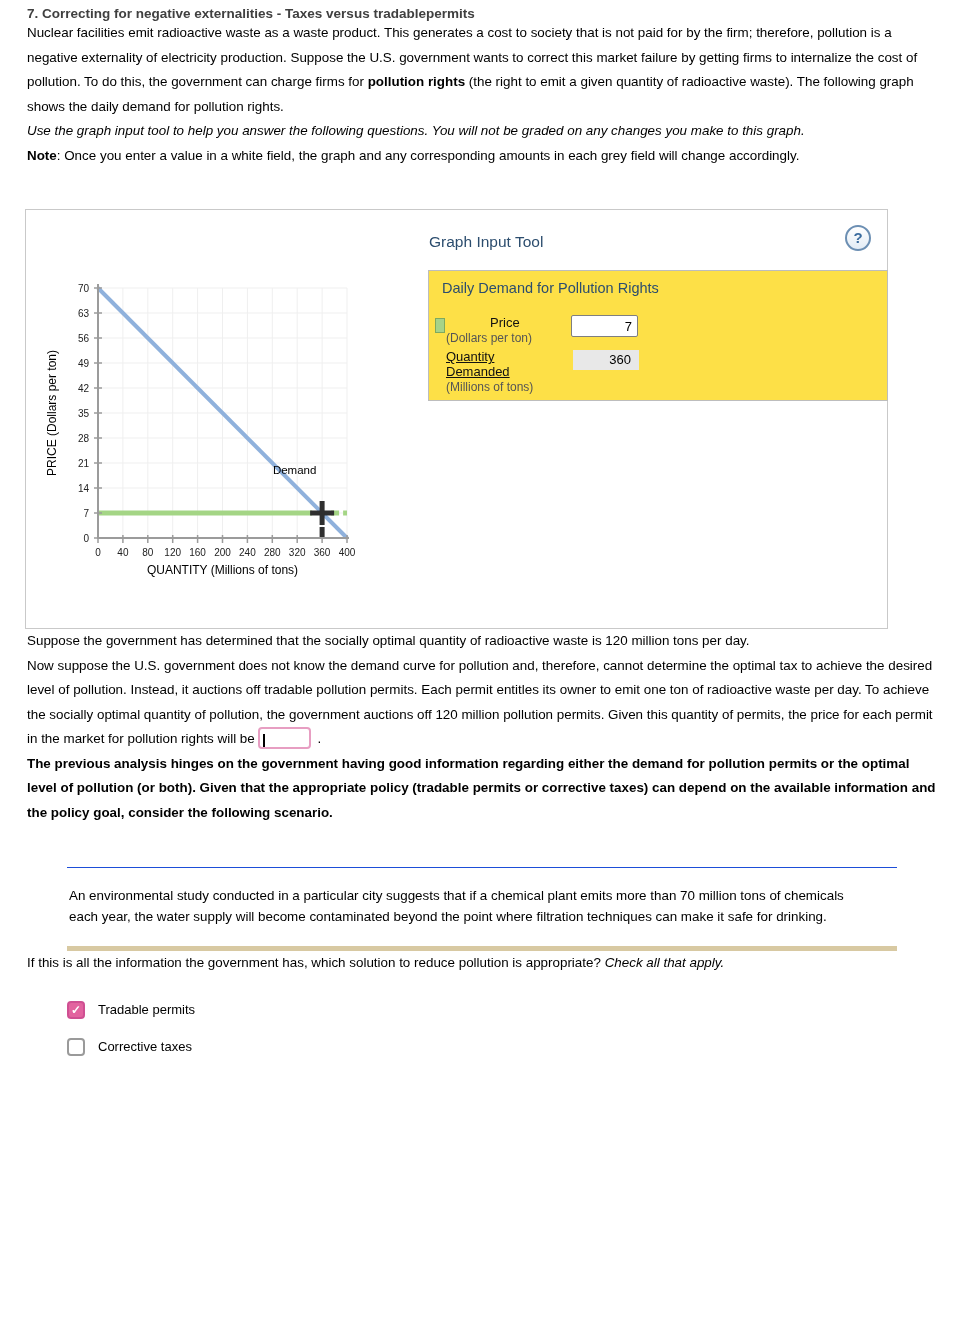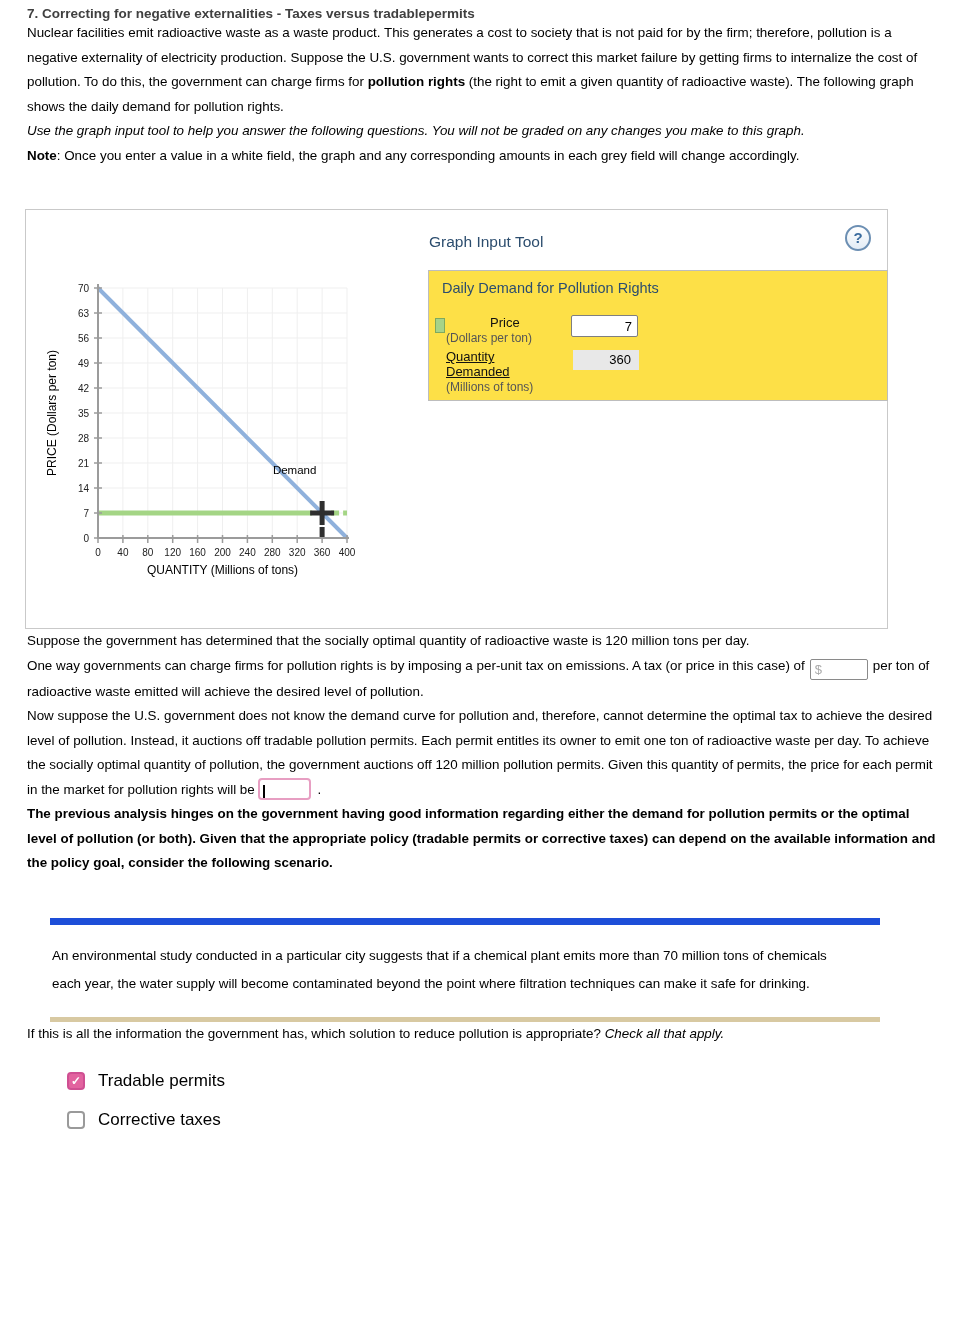--- a/index.html
+++ b/index.html
@@ -31,32 +31,32 @@
   
   .optimal{margin-top:45px;}
   .tax-p{margin-top:30px;}
   .tax-input{display:inline-block;width:50px;height:17px;border:1px solid #8a8a8a;border-radius:2px;
         font-family:"Liberation Sans",sans-serif;font-size:13px;color:#aaa;padding:1px 2px 1px 4px;vertical-align:-4px;margin:0 5px;}
   .permits-p{margin-top:32px;}
   .permit-input{display:inline-block;width:44px;height:16px;border:2px solid #e79ec2;border-radius:4px;background:#fff;
         vertical-align:-4px;margin:0 3px;padding:2px 2px 0 3px;}
   .cursor{display:inline-block;width:2px;height:13px;background:#000;}
   .analysis{margin-top:33px;font-weight:bold;}
-  .scenario{margin-top:42px;margin-left:23px;width:800px;border-top:7px solid #1d4ed8;border-bottom:5px solid #d8c9a2;
-        padding:17px 28px 19px 2px;font-size:13.4px;line-height:28px;}
+  .scenario{margin-top:42px;margin-left:40px;width:800px;border-top:1px solid #1d4ed8;border-bottom:5px solid #d8c9a2;
+        padding:17px 28px 19px 2px;font-size:13.4px;line-height:21px;}
   .final{margin-top:55px;}
   i.inline{font-style:italic;}
   .options{margin-top:25px;margin-left:40px;}
   .opt-row{display:flex;align-items:center;margin-bottom:19px;cursor:pointer;}
   .cb{width:14px;height:14px;border:2px solid #9a9a9a;border-radius:4px;background:#fff;display:flex;
       align-items:center;justify-content:center;flex:0 0 auto;}
   .cb .check{visibility:hidden;color:#fff;font-size:12px;font-weight:bold;line-height:1;}
   .cb.checked{background:#e2639f;border-color:#cf4f92;}
   .cb.checked .check{visibility:visible;}
-  .opt-label{margin-left:13px;font-size:17px;}
+  .opt-label{margin-left:13px;font-size:13px;}
 </style>
 </head>
 <body>
 
 <div class="page">
 
   <div class="title">7. Correcting for negative externalities - Taxes versus tradablepermits</div>
 
   <p class="body intro"><span>Nuclear facilities emit radioactive waste as a waste product. This generates a cost to society that is not paid for by the firm; therefore, pollution is a negative externality of electricity production. Suppose the U.S. government wants to correct this market failure by getting firms to internalize the cost of pollution. To do this, the government can charge firms for </span><b class="inline">pollution rights</b><span> (the right to emit a given quantity of radioactive waste). The following graph shows the daily demand for pollution rights.</span></p>
 
@@ -154,21 +154,20 @@
       <div class="sub" style="left:17px;top:60px;">(Dollars per ton)</div>
       <input class="price-input" type="text" value="7" style="">
       <div class="qty-lines"><span>Quantity</span><br><span>Demanded</span></div>
       <div class="sub" style="left:17px;top:109px;">(Millions of tons)</div>
       <div class="grey-field">360</div>
     </div>
   </div>
 
   <p class="body optimal">Suppose the government has determined that the socially optimal quantity of radioactive waste is 120 million tons per day.</p>
 
-  <p class="body tax-p"><span>One way governments can charge firms for pollution rights is by imposing a per-unit tax on emissions. A tax (or price in this case) of</span><input class="tax-input" type="text" value="$" style=""><span>per ton of radioactive waste emitted will achieve the desired level of pollution.</span></p>
 
   <p class="body permits-p"><span>Now suppose the U.S. government does not know the demand curve for pollution and, therefore, cannot determine the optimal tax to achieve the desired level of pollution. Instead, it auctions off tradable pollution permits. Each permit entitles its owner to emit one ton of radioactive waste per day. To achieve the socially optimal quantity of pollution, the government auctions off 120 million pollution permits. Given this quantity of permits, the price for each permit in the market for pollution rights will be</span><span class="permit-input"><span class="cursor"></span></span> <span>.</span></p>
 
   <p class="body analysis">The previous analysis hinges on the government having good information regarding either the demand for pollution permits or the optimal level of pollution (or both). Given that the appropriate policy (tradable permits or corrective taxes) can depend on the available information and the policy goal, consider the following scenario.</p>
 
   <div class="scenario">
     <span>An environmental study conducted in a particular city suggests that if a chemical plant emits more than 70 million tons of chemicals each year, the water supply will become contaminated beyond the point where filtration techniques can make it safe for drinking.</span>
   </div>
 
   <p class="body final"><span>If this is all the information the government has, which solution to reduce pollution is appropriate?</span> <i class="inline">Check all that apply.</i></p>

